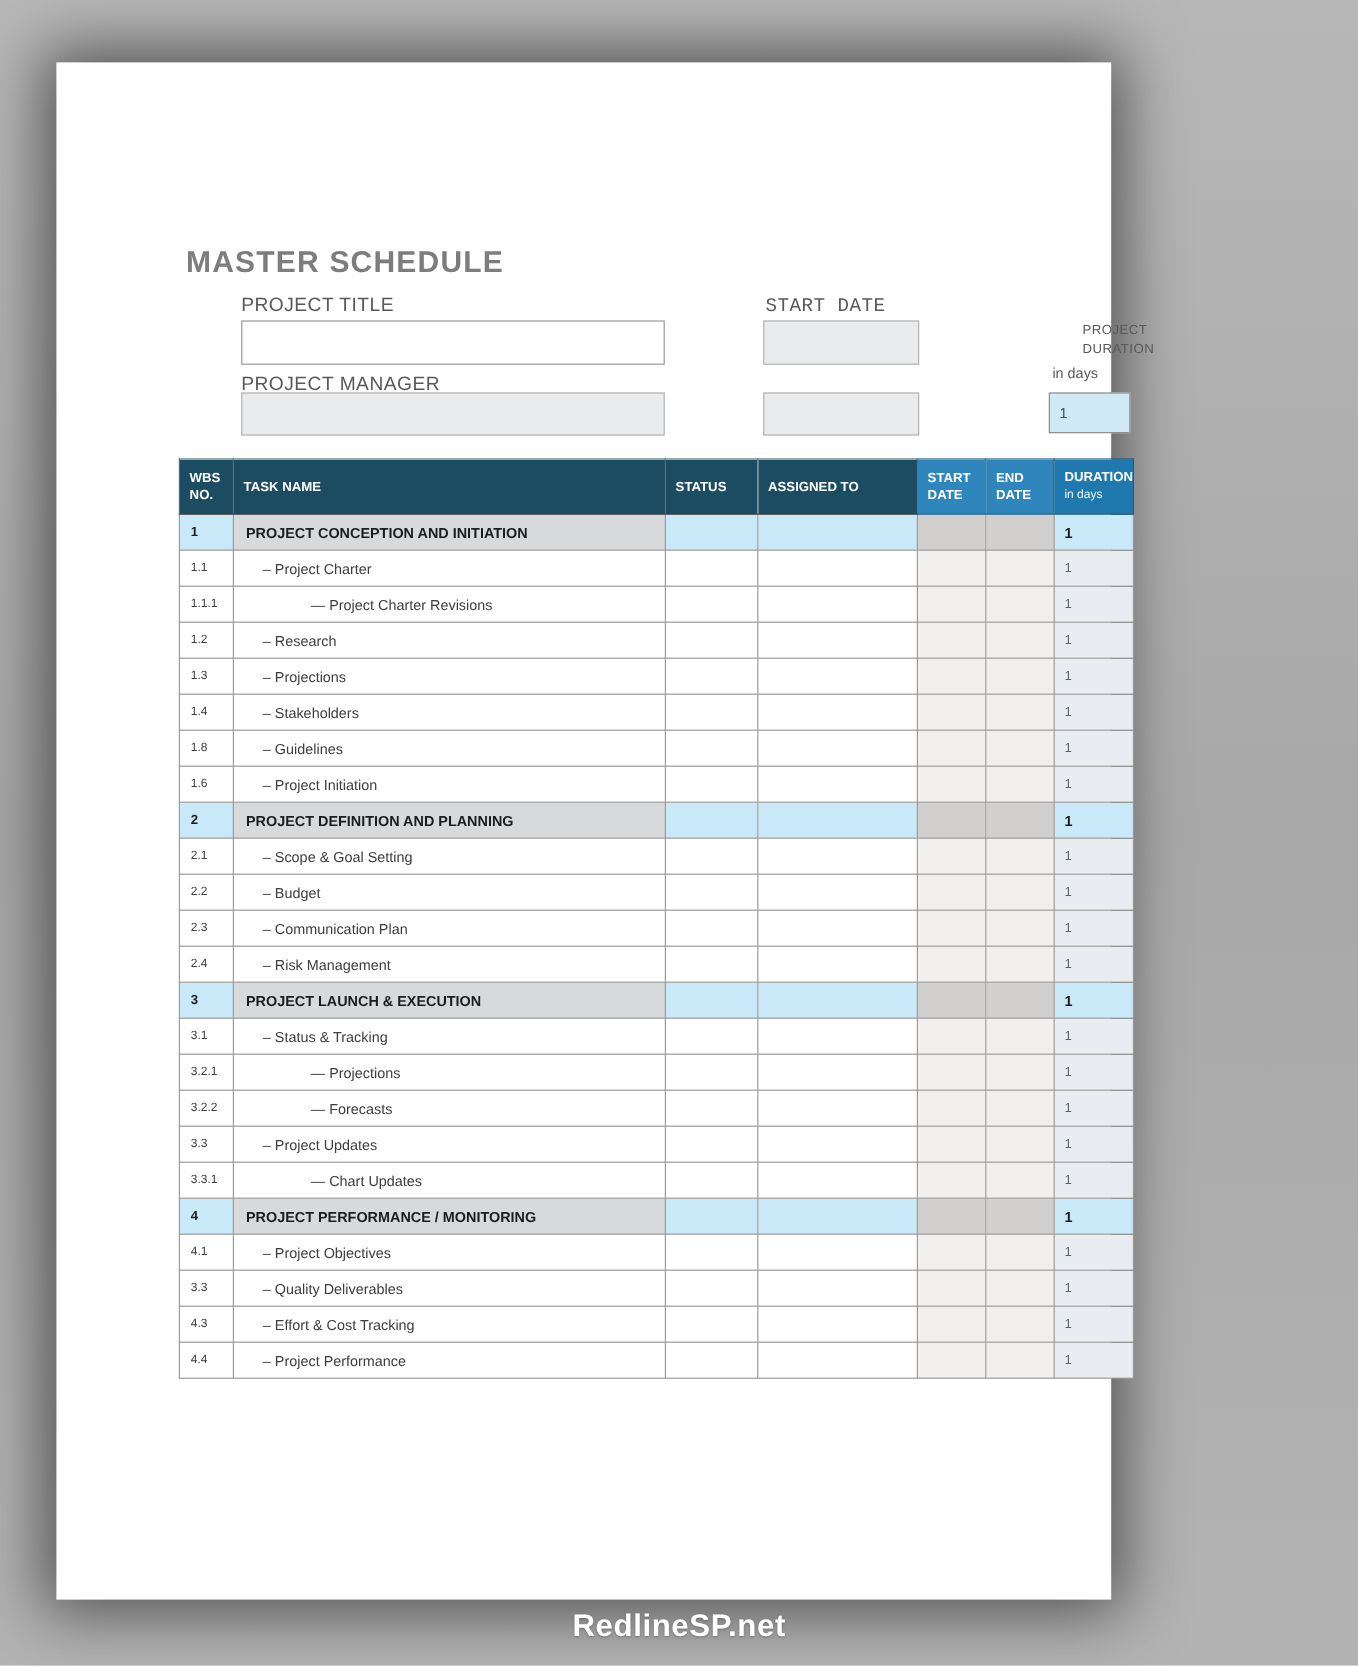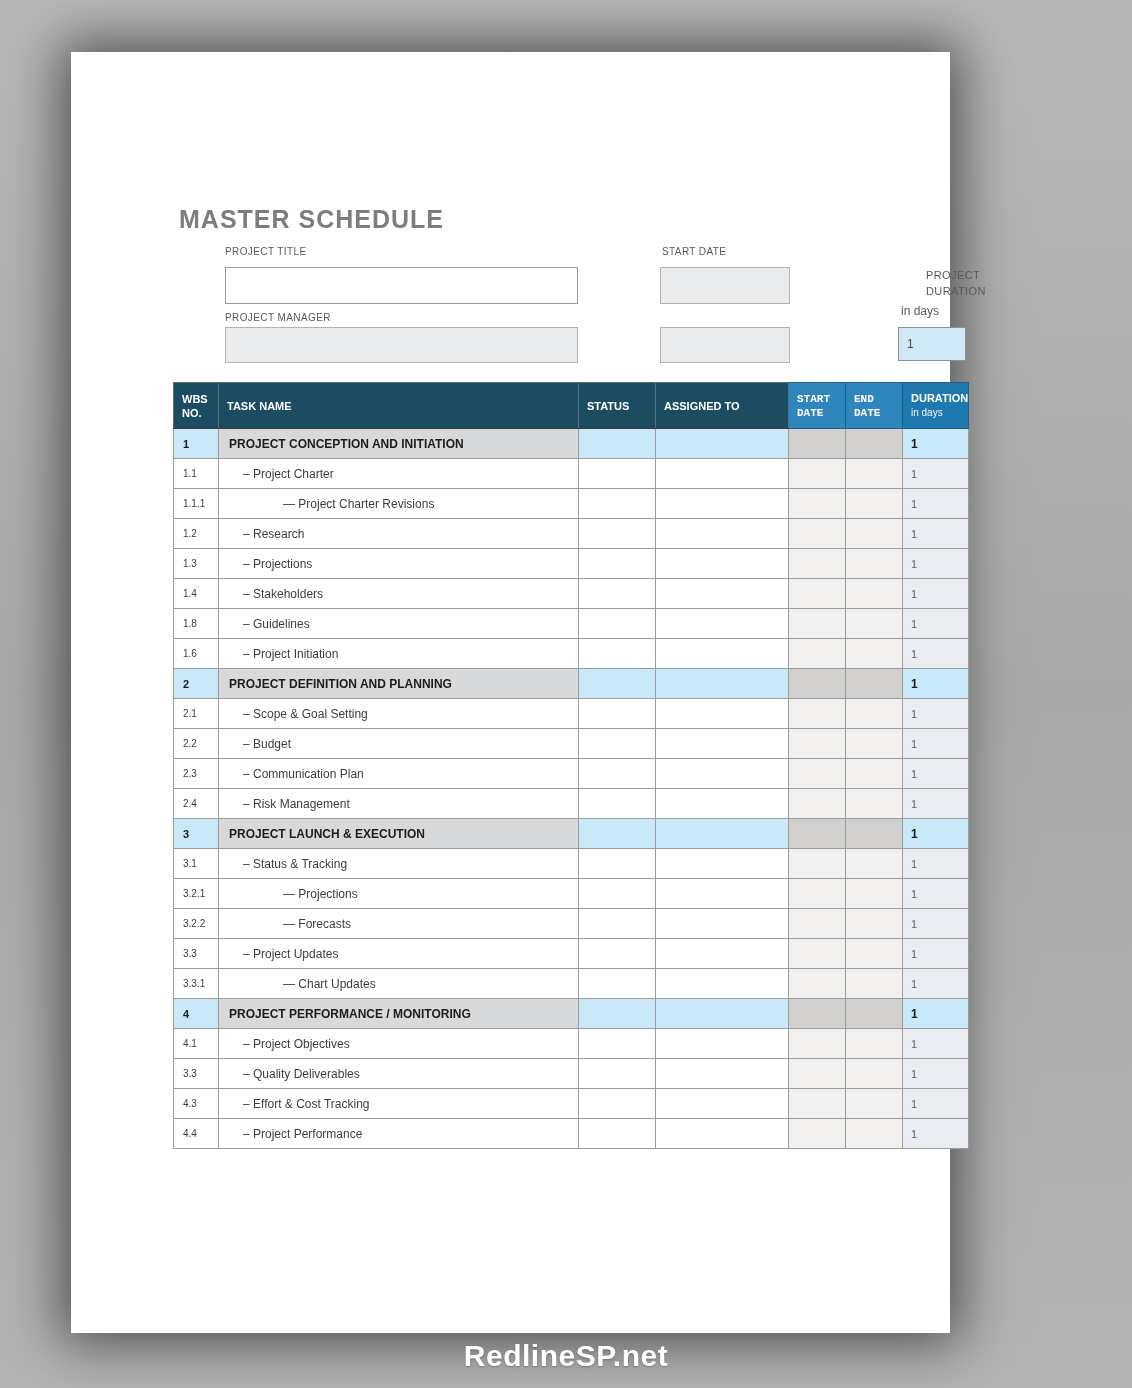--- a/index.html
+++ b/index.html
@@ -18,34 +18,34 @@
   }
   *{box-sizing:border-box;margin:0;padding:0;}
   html,body{width:1132px;height:1388px;}
   body{
     position:relative;
     background:linear-gradient(180deg,#b7b7b7 0%,#a8a8a8 50%,#b3b3b3 100%);
     font-family:"Liberation Sans",sans-serif;
     overflow:hidden;
   }
   .page{
-    position:absolute;left:71px;top:52px;width:879px;height:1281px;
+    position:absolute;left:47px;top:52px;width:879px;height:1281px;
     background:#ffffff;
     box-shadow:0 0 50px 10px rgba(0,0,0,0.55);
   }
   .doc-title{
     position:absolute;left:108px;top:153px;
     font-size:25px;font-weight:bold;color:var(--title-gray);letter-spacing:1px;
   }
   .field-label{
-    position:absolute;font-size:10px;color:#595959;letter-spacing:0.4px;
+    position:absolute;font-size:16px;color:#595959;letter-spacing:0.4px;
   }
   .lbl-project-title{left:154px;top:194px;}
   .lbl-project-manager{left:154px;top:260px;}
-  .lbl-start-date{left:591px;top:194px;}
+  .lbl-start-date{left:591px;top:194px;font-family:Liberation Mono, monospace;}
   .duration-label{position:absolute;left:830px;top:215px;font-size:11px;color:#595959;line-height:16px;letter-spacing:0.4px;margin-left:25px;}
   .lbl-in-days{position:absolute;left:830px;top:252px;font-size:12px;color:#595959;}
   .field{
     position:absolute;border:1px solid #a8a8a8;font-size:13px;color:#4a4a4a;
     padding:0 8px;outline:none;font-family:"Liberation Sans",sans-serif;
   }
   .f-project-title{left:154px;top:215px;width:353px;height:37px;background:#ffffff;border-color:#9a9a9a;}
   .f-project-manager{left:154px;top:275px;width:353px;height:36px;background:var(--field-gray);border-color:#b3b3b3;}
   .f-start-date{left:589px;top:215px;width:130px;height:37px;background:var(--field-gray);border-color:#b3b3b3;}
   .f-secondary-date{left:589px;top:275px;width:130px;height:36px;background:var(--field-gray);border-color:#b3b3b3;}
@@ -60,39 +60,39 @@
   .schedule col.w6{width:66px;}
   .schedule th,.schedule td{
     border:1px solid var(--border-gray);
     vertical-align:middle;text-align:left;overflow:hidden;white-space:nowrap;
   }
   .schedule th{
     height:46px;background:var(--header-dark);color:#ffffff;
     font-size:11px;font-weight:bold;padding-left:8px;line-height:14px;
     border-color:#55707e;border-bottom-color:#3c3c3c;
   }
-  .schedule th.h-start,.schedule th.h-end{background:var(--header-blue);border-color:#1d5f86;font-family:Liberation Mono, monospace;}
+  .schedule th.h-start,.schedule th.h-end{background:var(--header-blue);border-color:#1d5f86;}
   .schedule th.h-duration{background:var(--header-blue-dark);border-color:#1d5f86;}
   .schedule th .sub{font-weight:normal;font-size:10px;opacity:0.95;}
   .schedule td{height:30px;font-size:12px;color:#3d3d3d;padding-left:8px;background:#ffffff;}
   .schedule td.c0{font-size:10px;padding-left:9px;}
   .schedule td.c1{padding-left:10px;}
   .schedule td.c1.lvl1{padding-left:24px;}
   .schedule td.c1.lvl2{padding-left:64px;}
   .schedule td.c4,.schedule td.c5{background:var(--row-date-gray);}
   .schedule td.c6{background:var(--row-duration-tint);color:#5a6470;font-size:11px;}
   .schedule tr.section td{font-weight:bold;color:#1c1c1c;}
   .schedule tr.section td.c0{background:var(--section-blue);font-size:11px;}
   .schedule tr.section td.c1{background:var(--section-gray);}
   .schedule tr.section td.c2,.schedule tr.section td.c3{background:var(--section-blue);}
   .schedule tr.section td.c4,.schedule tr.section td.c5{background:var(--section-date-gray);}
   .schedule tr.section td.c6{background:var(--section-blue);color:#1c1c1c;font-size:12px;}
   .watermark{
     position:absolute;left:0;right:0;top:1339px;text-align:center;
-    font-size:30px;font-weight:bold;color:#ffffff;letter-spacing:0.5px;
+    font-size:26px;font-weight:bold;color:#ffffff;letter-spacing:0.5px;
     text-shadow:0 1px 2px rgba(0,0,0,0.25);
   }
 </style>
 </head>
 <body>
 
 <div class="page">
 
   <div class="doc-title">MASTER SCHEDULE</div>
 

